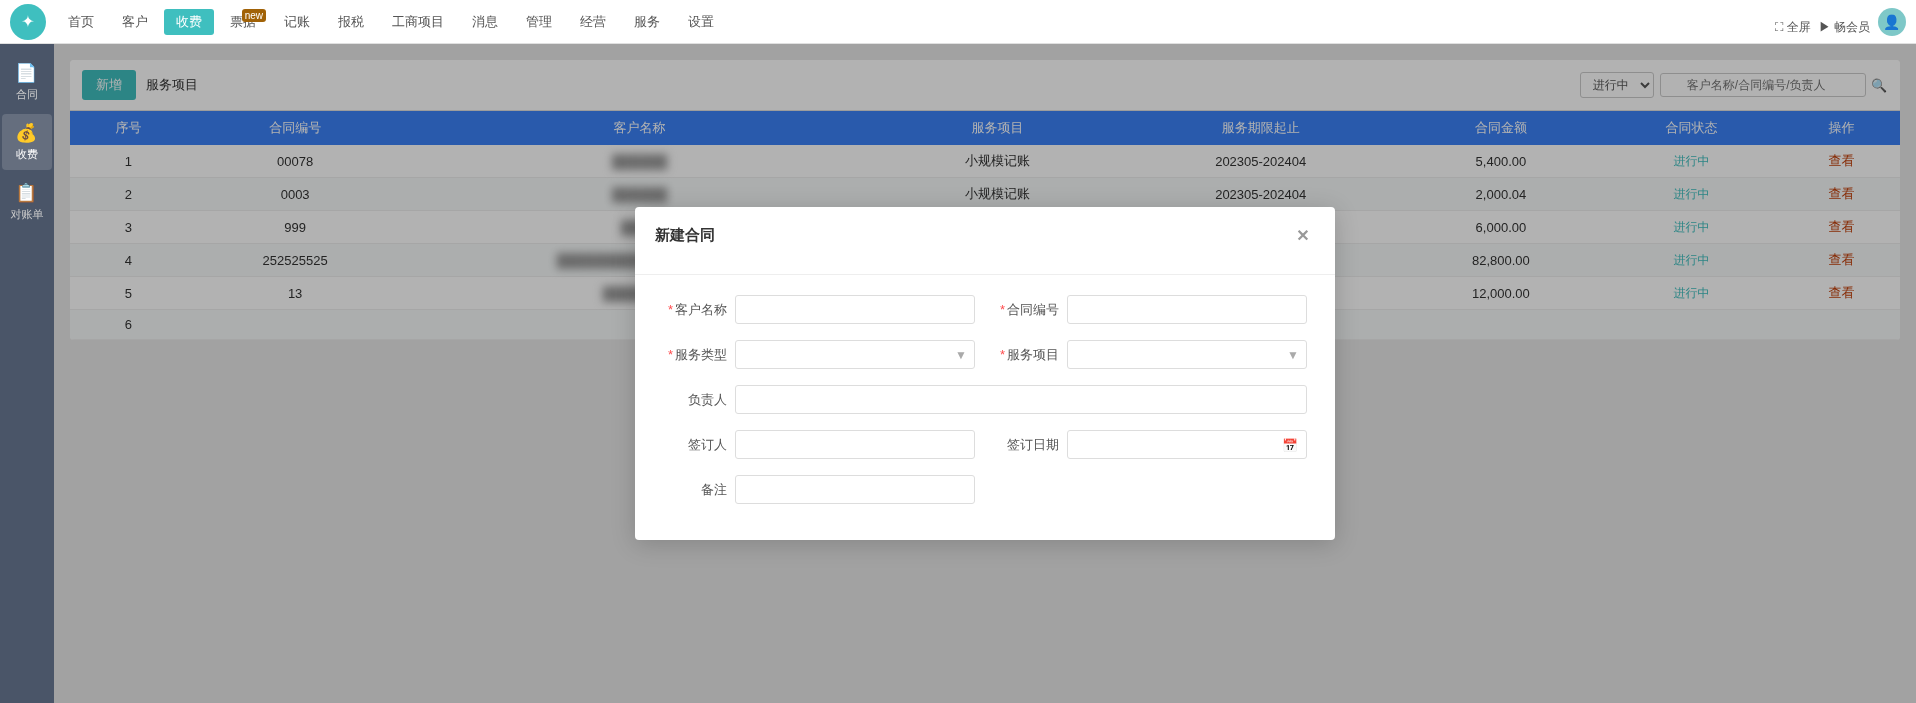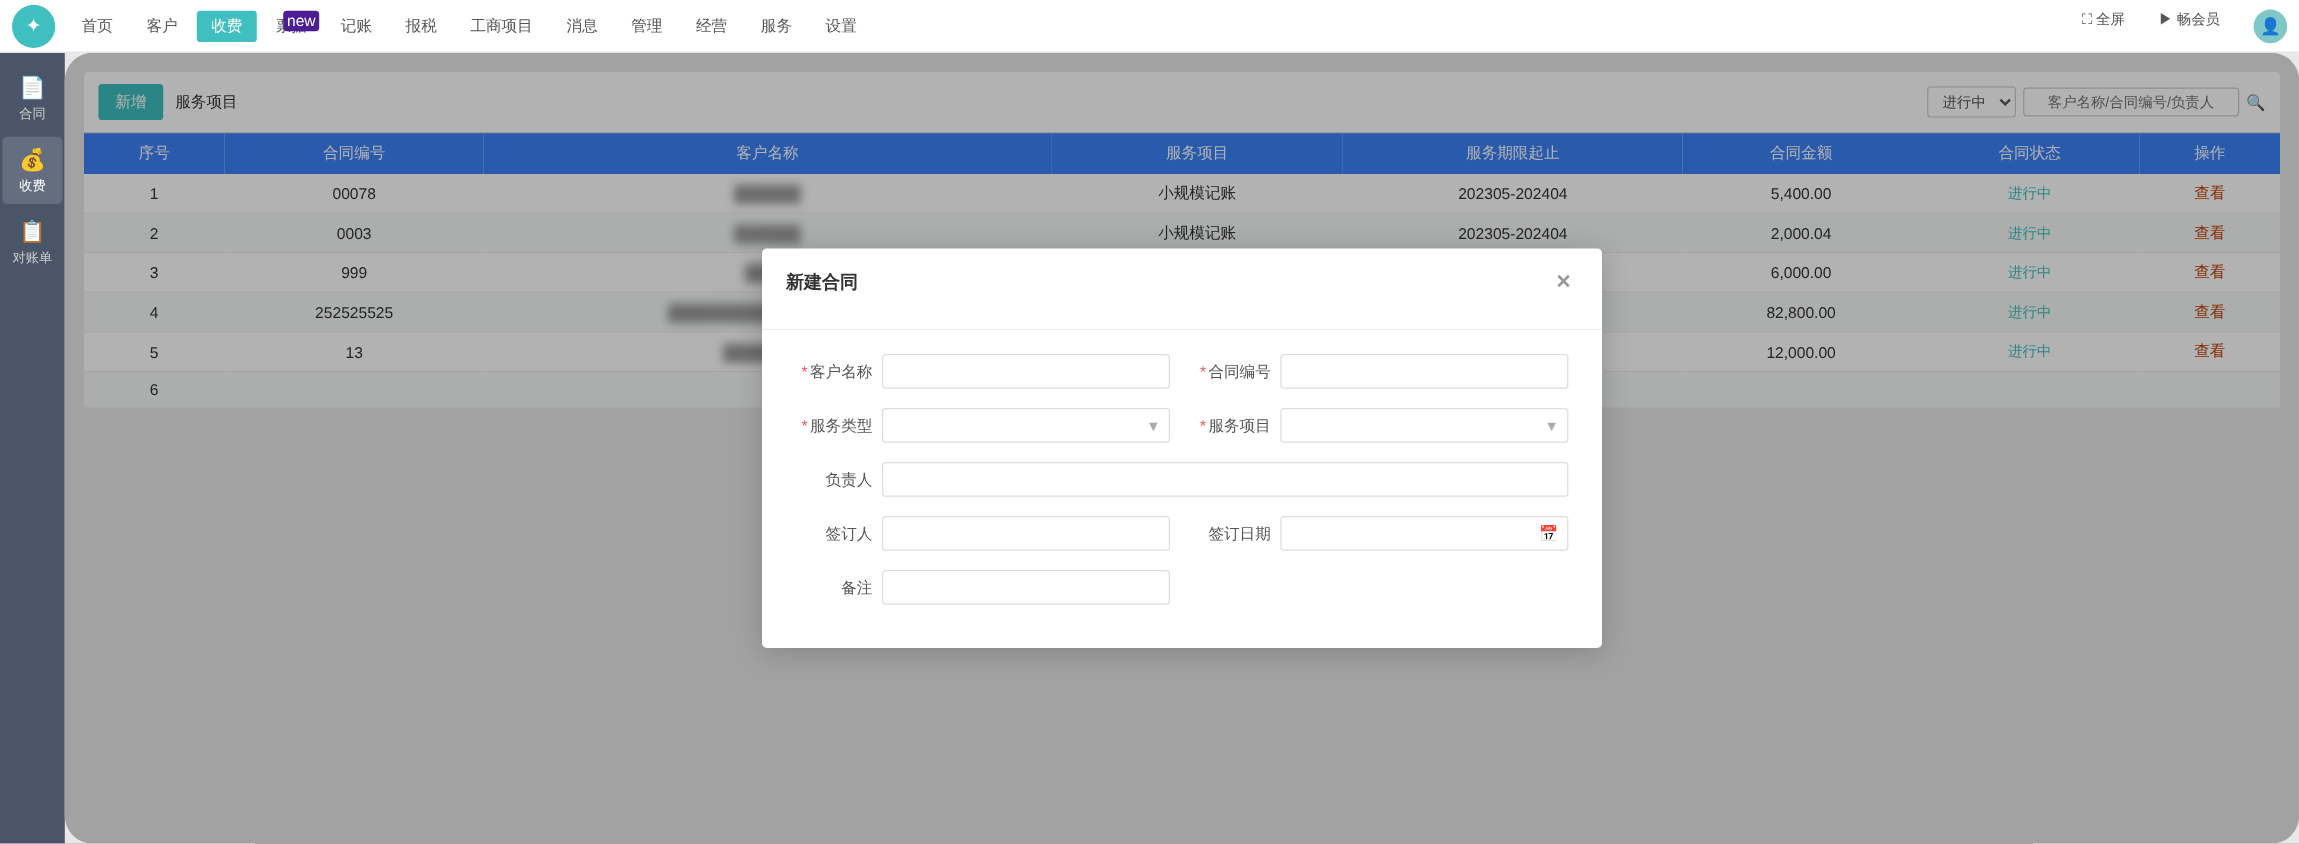--- a/index.html
+++ b/index.html
@@ -22,25 +22,25 @@
       color: #fff; font-size: 18px;
     }
     .top-nav-items { display: flex; align-items: flex-start; flex: 1; gap: 4px; }
     .nav-item {
       padding: 4px 12px; cursor: pointer; border-radius: 3px;
       color: #555; font-size: 13px; position: relative;
     }
     .nav-item.active { background: #3fbfbf; color: #fff; border-radius: 3px; }
     .nav-badge {
       position: absolute; top: 0; right: 2px;
-      background: #4c1d95; color: #fff; font-size: 13px;
+      background: #a16207; color: #fff; font-size: 10px;
       padding: 1px 3px; border-radius: 3px; margin-left: 48px;
     }
     .top-nav-right {
-      display: flex; align-items: flex-start; gap: 28px; color: #555;
+      display: flex; align-items: flex-end; gap: 8px; color: #555;
       margin-left: auto;
     }
     .top-nav-right span { cursor: pointer; font-size: 12px; }
     .avatar {
       width: 28px; height: 28px; border-radius: 50%;
       background: #7ec8c8;
       display: flex; align-items: center; justify-content: center;
       color: #fff; font-size: 14px; cursor: pointer;
     }
 
@@ -59,21 +59,21 @@
       width: 50px; padding: 8px 4px; cursor: pointer;
       color: #ccc; border-radius: 4px; gap: 3px;
     }
     .sidebar-item.active { background: rgba(255,255,255,0.15); color: #fff; }
     .sidebar-item-icon { font-size: 18px; }
     .sidebar-item-label { font-size: 11px; }
 
     
     .content-area {
       flex: 1; background: #e8e8e8;
-      padding: 16px; overflow: auto; position: relative; border-radius: 23px;
+      padding: 16px; overflow: auto; position: relative;
     }
 
     
     .table-card {
       background: #fff; border-radius: 4px;
       overflow: hidden;
     }
     .table-toolbar {
       display: flex; align-items: center; padding: 10px 12px; gap: 10px;
       background: #fff; border-bottom: 1px solid #e0e0e0;
@@ -84,23 +84,22 @@
     }
     .toolbar-label { color: #333; font-size: 13px; }
     .toolbar-right { margin-left: auto; display: flex; align-items: center; gap: 6px; }
     .toolbar-select {
       border: 1px solid #ccc; border-radius: 3px;
       padding: 4px 8px; font-size: 12px; color: #555;
       background: #fff; cursor: pointer;
     }
     .toolbar-search {
       border: 1px solid #ccc; border-radius: 3px;
-      padding: 4px 0; font-size: 12px; color: #555;
-      width: 180px;
-      text-align: center;
+      padding: 4px 26px; font-size: 12px; color: #555;
+      width: 206px;
     }
     .search-icon-btn { color: #888; cursor: pointer; }
 
     
     .data-table { width: 100%; border-collapse: collapse; }
     .data-table thead tr { background: #3b82f6; color: #fff; }
     .data-table thead th {
       padding: 8px 10px; text-align: center;
       font-weight: normal; font-size: 13px;
       white-space: nowrap;

